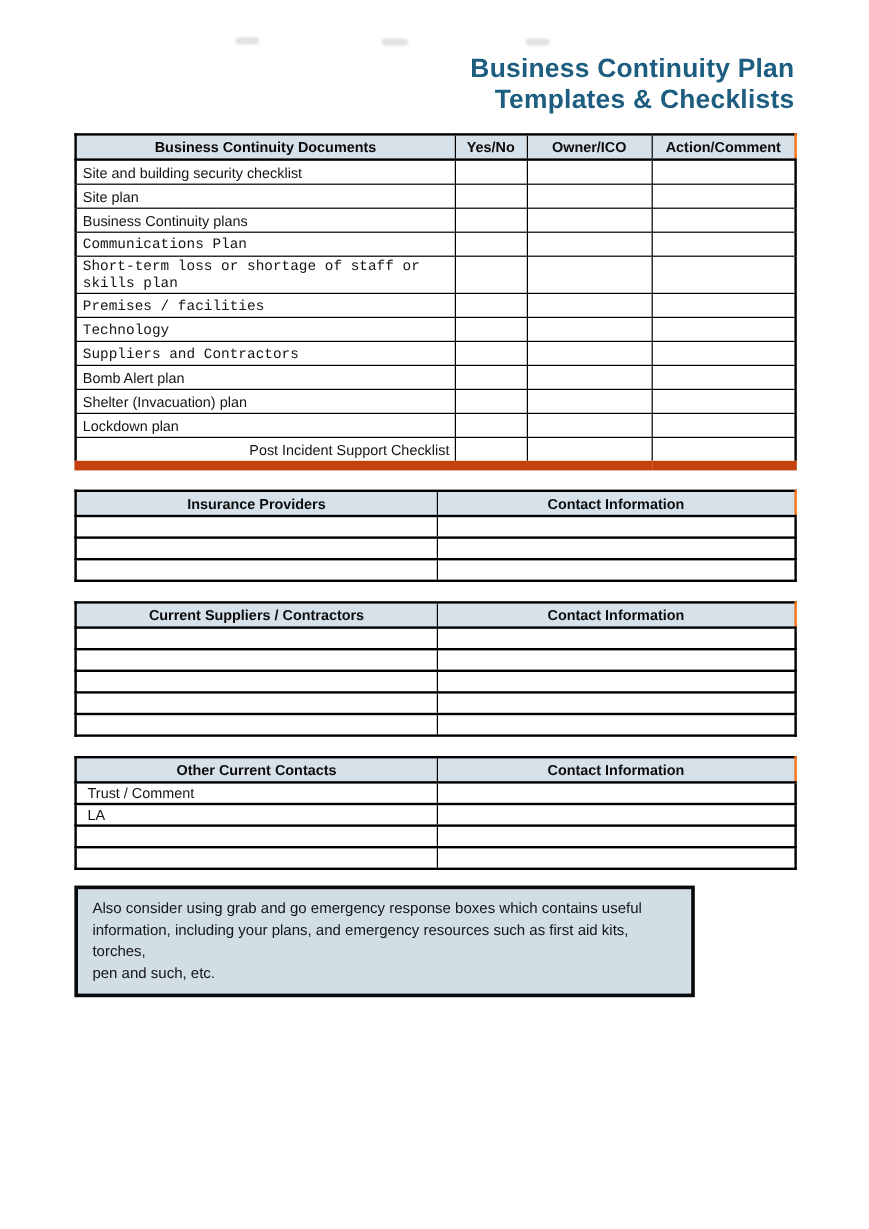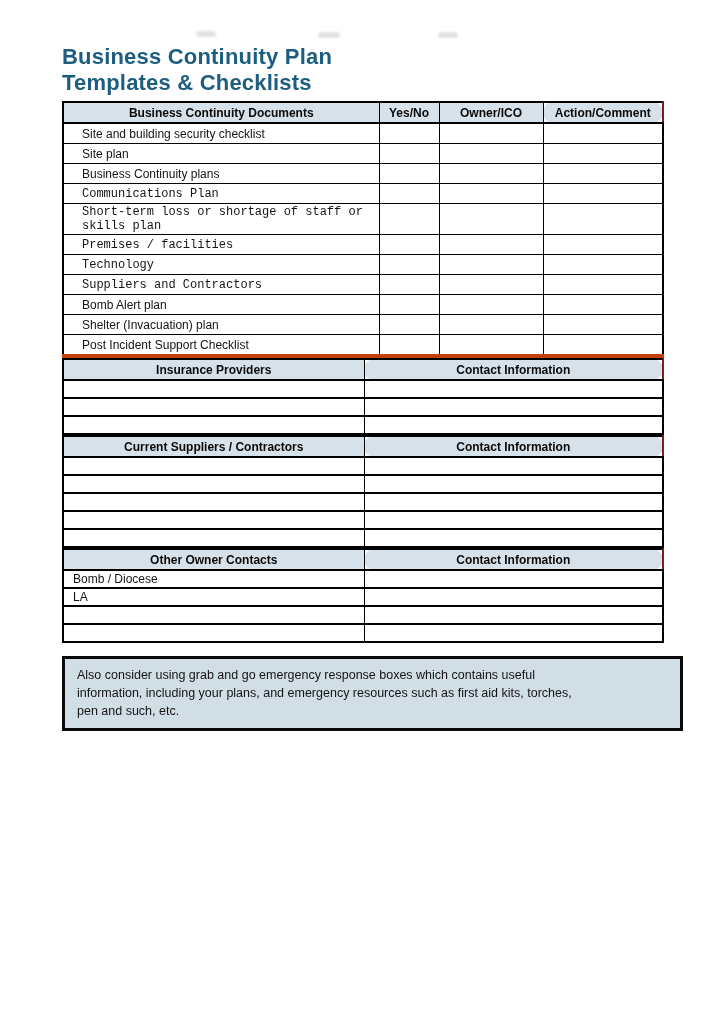--- a/index.html
+++ b/index.html
@@ -17,76 +17,76 @@
   }
   .page {
     position: absolute;
     left: 62px;
     top: 0;
     width: 621px;
   }
   .doc-title {
     width: 600px;
     margin-top: 44px;
-    text-align: left;
+    text-align: right;
     color: #1c5d80;
     font-size: 22px;
     line-height: 26px;
     font-weight: bold;
     letter-spacing: 0.2px;
   }
   table {
     border-collapse: collapse;
     table-layout: fixed;
     width: 600px;
     font-size: 12px;
     color: #141414;
   }
-  table.docs { margin-top: 5px; }
-  table.two-col { margin-top: 0; }
+  table.docs { margin-top: 15px; }
+  table.two-col { margin-top: 16px; }
   th {
     background: #d7e1e9;
     border: 1px solid #000;
     border-top: 2px solid #000;
     border-bottom: 2px solid #000;
     font-size: 12px;
     font-weight: bold;
     height: 17px;
     padding: 1px 2px;
     text-align: center;
     color: #0b0b0b;
   }
   table.docs th:first-child, table.two-col th:first-child { border-left: 2px solid #000; }
-  table.docs th:last-child,  table.two-col th:last-child  { border-right: 2px solid #7f1d1d; border-radius: 10px; }
+  table.docs th:last-child,  table.two-col th:last-child  { border-right: 2px solid #f97316; }
   table.docs td {
     border: 1px solid #000;
     height: 17px;
     padding: 1px 4px;
     vertical-align: middle;
     line-height: 14px;
   }
-  table.docs tr td:first-child { border-left: 2px solid #000; padding-left: 18px; }
+  table.docs tr td:first-child { border-left: 2px solid #000; padding-left: 5px; }
   table.docs tr td:last-child  { border-right: 2px solid #000; }
-  table.docs tr:last-child td  { border-bottom: 4px solid #c2410c; }
+  table.docs tr:last-child td  { border-bottom: 8px solid #c2410c; text-align: right; }
   table.docs td.indent { padding-left: 50px; font-family: Liberation Mono, monospace; }
   table.two-col td {
     border-left: 1px solid #000;
     border-right: 1px solid #000;
     border-top: 2px solid #000;
     border-bottom: 2px solid #000;
     height: 14px;
     padding: 1px 9px;
     vertical-align: middle;
     line-height: 14px;
   }
   table.two-col tr td:first-child { border-left: 2px solid #000; }
   table.two-col tr td:last-child  { border-right: 2px solid #000; }
   .note-box {
     margin-top: 13px;
-    width: 621px;
+    width: 517px;
     box-sizing: border-box;
     background: #d2dee6;
     border: 3px solid #0a0a0a;
     padding: 7px 12px 8px 12px;
     font-size: 12.5px;
     line-height: 18px;
     color: #141414;
   }
   .smudge {
     position: absolute;
@@ -180,20 +180,26 @@
           <td></td>
           <td></td>
         </tr>
         <tr>
           <td>Shelter (Invacuation) plan</td>
           <td></td>
           <td></td>
           <td></td>
         </tr>
         <tr>
+          <td>Lockdown plan</td>
+          <td></td>
+          <td></td>
+          <td></td>
+        </tr>
+        <tr>
           <td>Post Incident Support Checklist</td>
           <td></td>
           <td></td>
           <td></td>
         </tr>
       </tbody>
   </table>
 
   <table class="two-col">
     <colgroup>
@@ -257,27 +263,27 @@
       </tbody>
   </table>
 
   <table class="two-col">
     <colgroup>
         <col style="width:301px">
         <col style="width:299px">
       </colgroup>
     <thead>
       <tr>
-        <th>Other Owner Contacts</th>
+        <th>Other Current Contacts</th>
         <th>Contact Information</th>
       </tr>
     </thead>
     <tbody>
         <tr>
-          <td>Bomb / Diocese</td>
+          <td>Trust / Comment</td>
           <td></td>
         </tr>
         <tr>
           <td>LA</td>
           <td></td>
         </tr>
         <tr>
           <td></td>
           <td></td>
         </tr>

